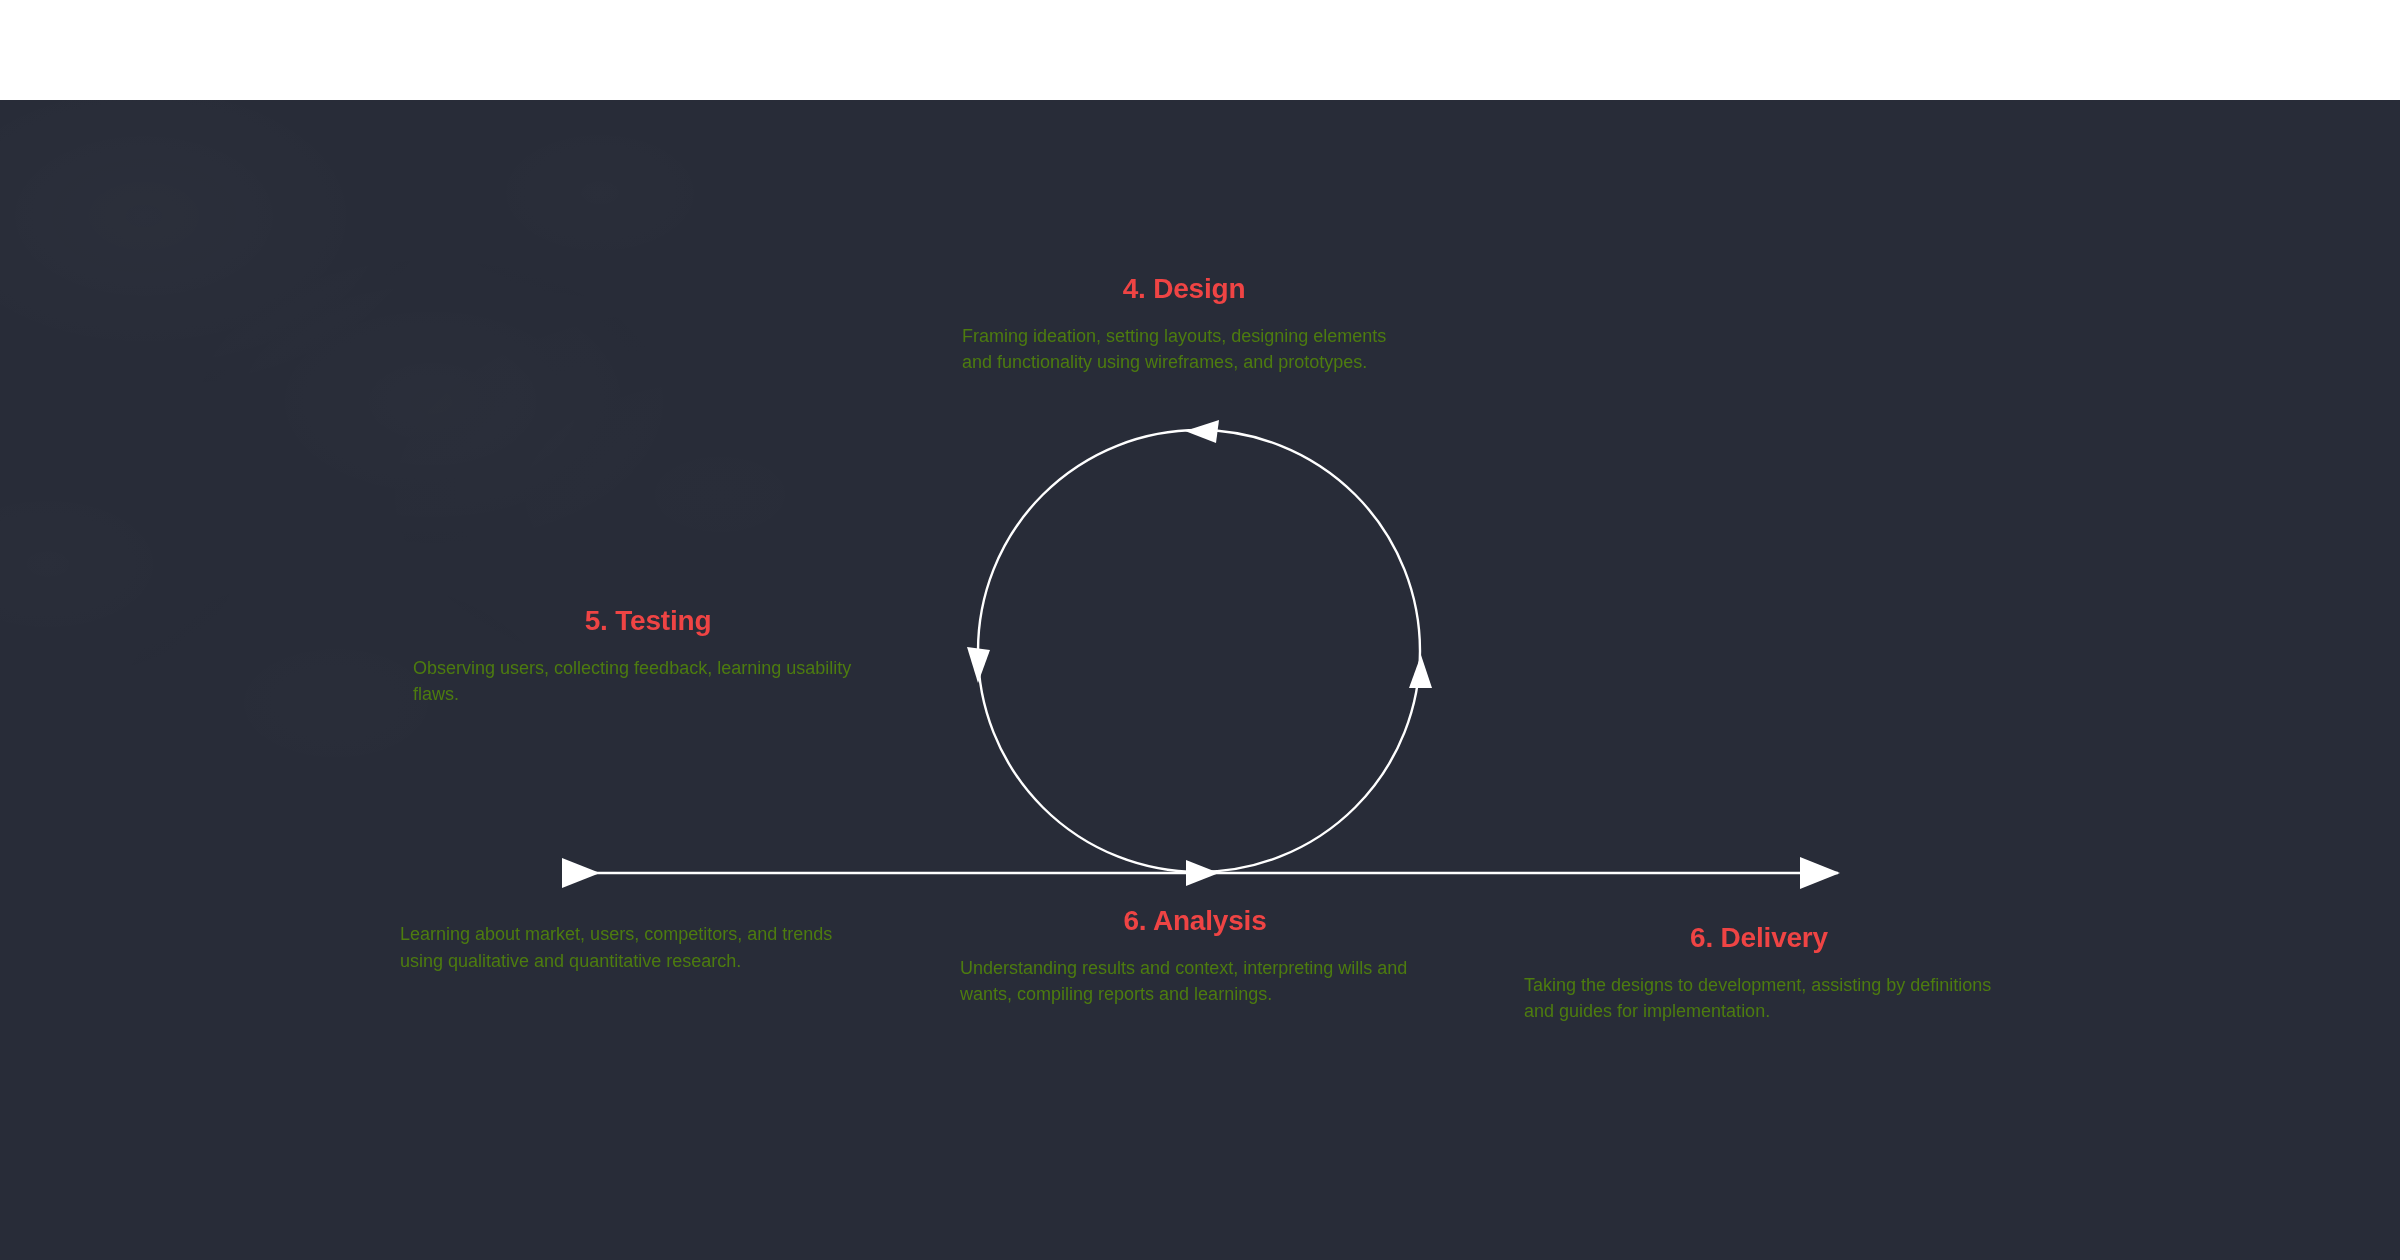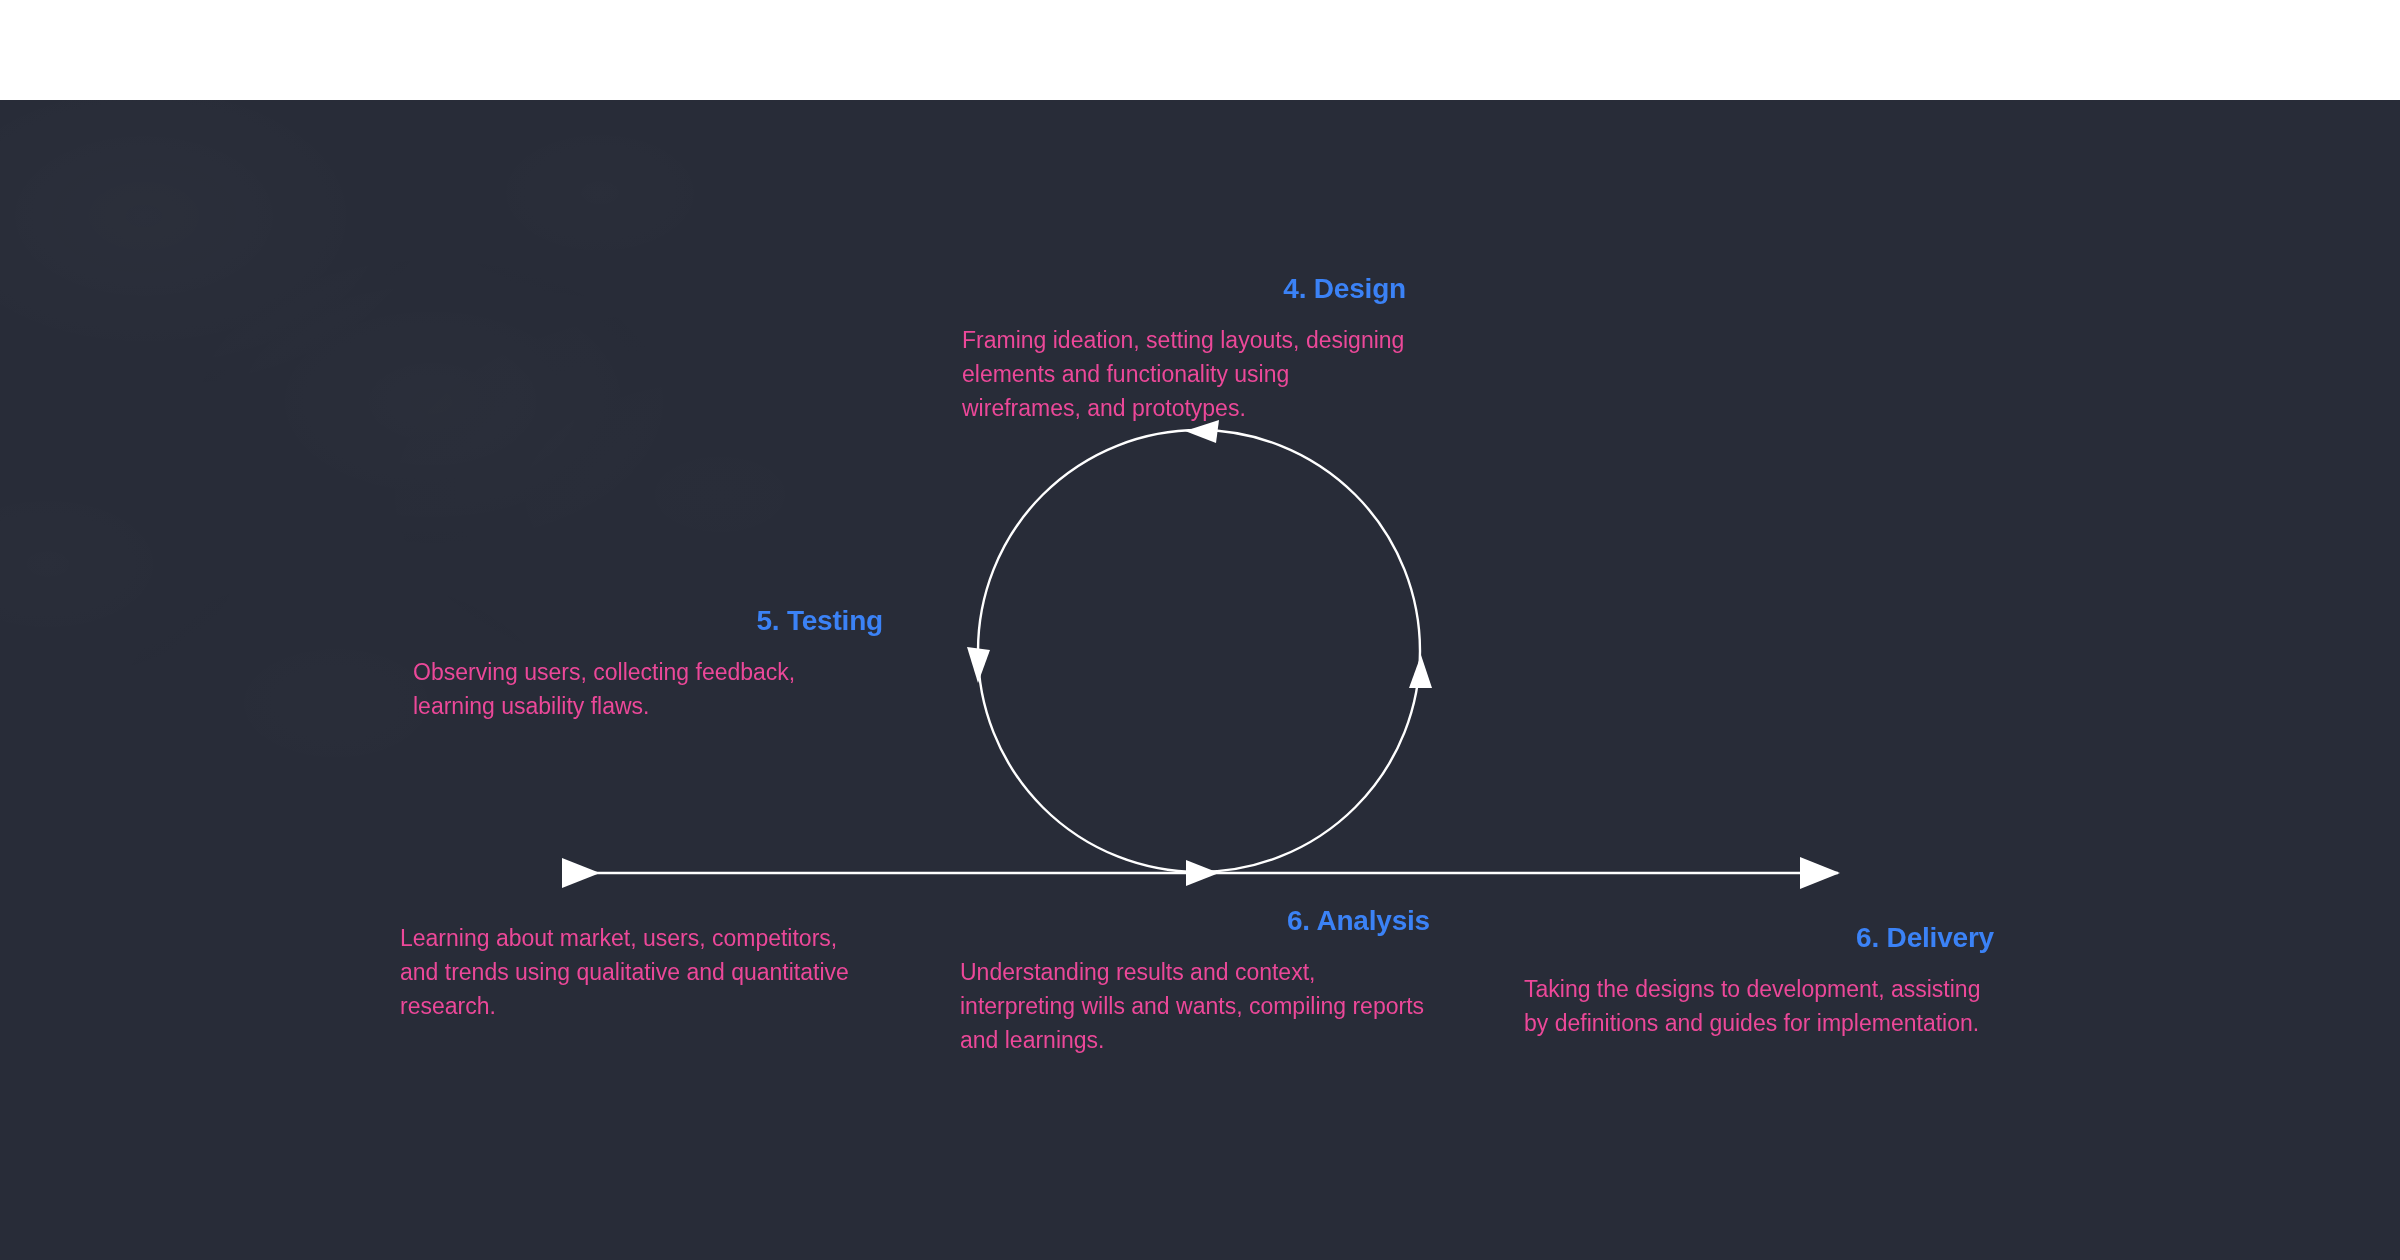--- a/index.html
+++ b/index.html
@@ -70,32 +70,32 @@
   }
 
   
   .block {
     position: absolute;
   }
 
   .block-title {
     font-size: 28px;
     font-weight: 700;
-    color: #3b82f6;
+    color: #ef4444;
     letter-spacing: -0.2px;
-    text-align: right;
+    text-align: center;
     line-height: 1.2;
     white-space: nowrap;
   }
 
   .block-desc {
     margin-top: 17px;
-    font-size: 23px;
+    font-size: 18px;
     font-weight: 400;
-    color: #ec4899;
+    color: #4d7c0f;
     line-height: 1.48;
     text-align: left;
   }
 
   
   .block--design   { left: 962px;  top: 272px; width: 444px; }
   .block--design .block-desc { width: 444px; }
 
   .block--testing  { left: 413px;  top: 604px; width: 470px; }
   .block--ideation { left: 1524px; top: 604px; width: 470px; }

